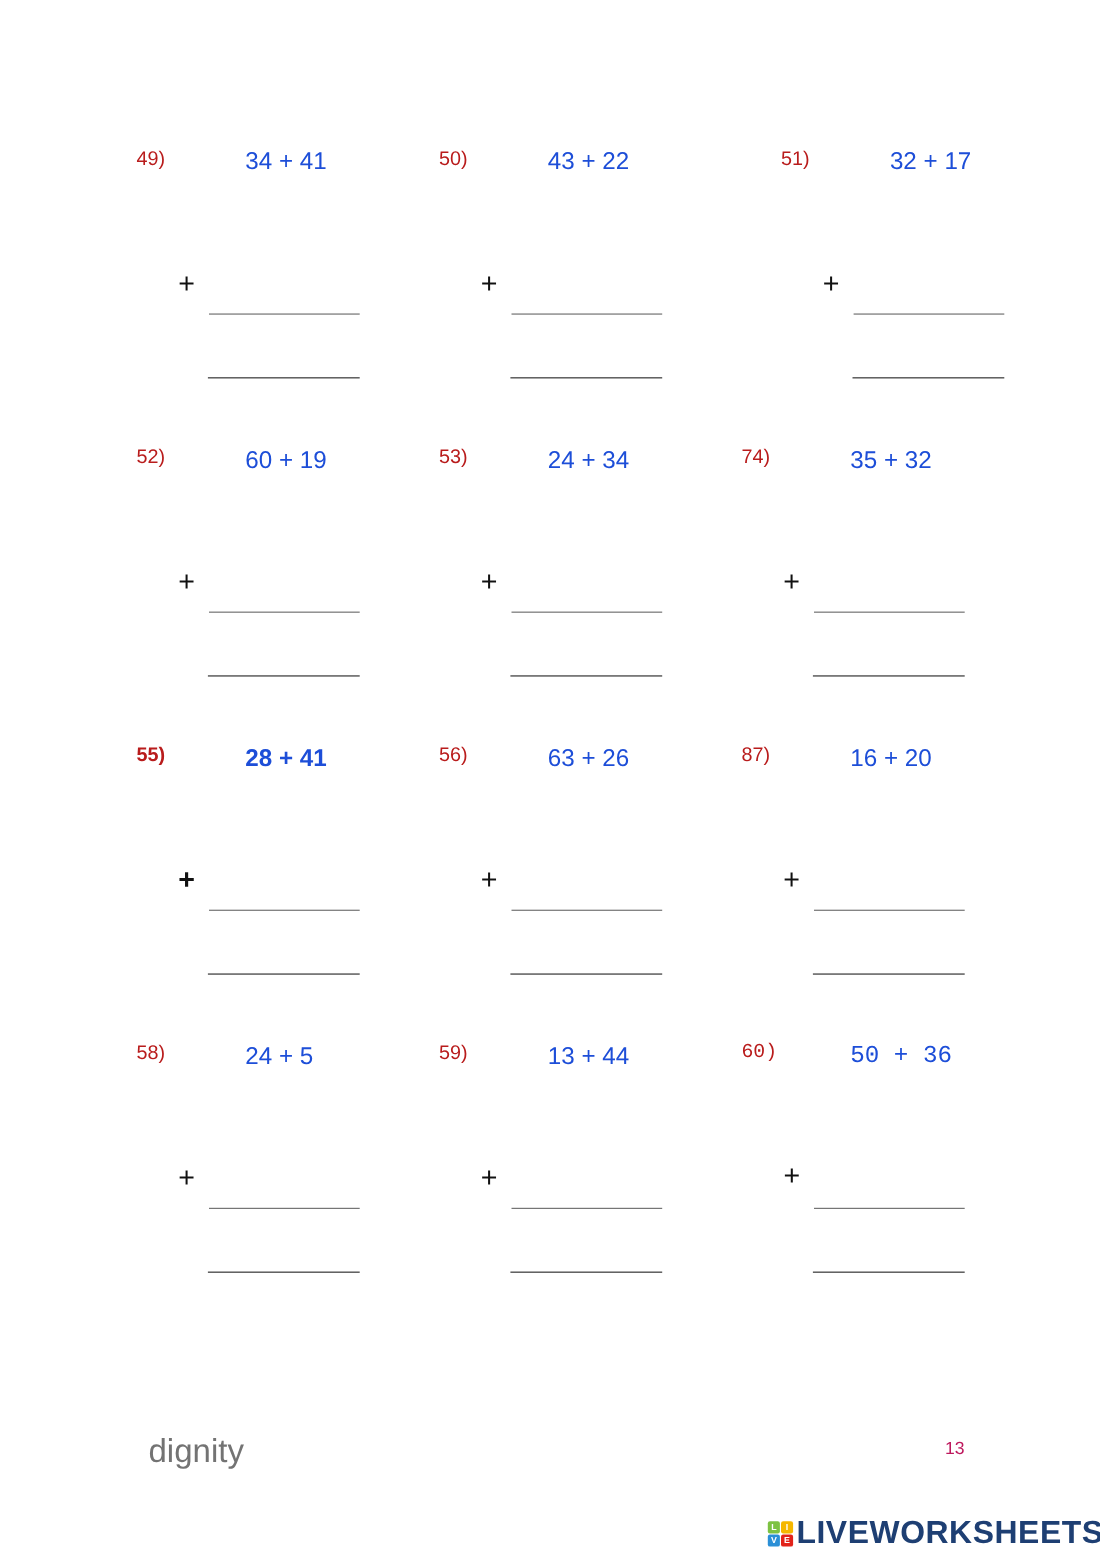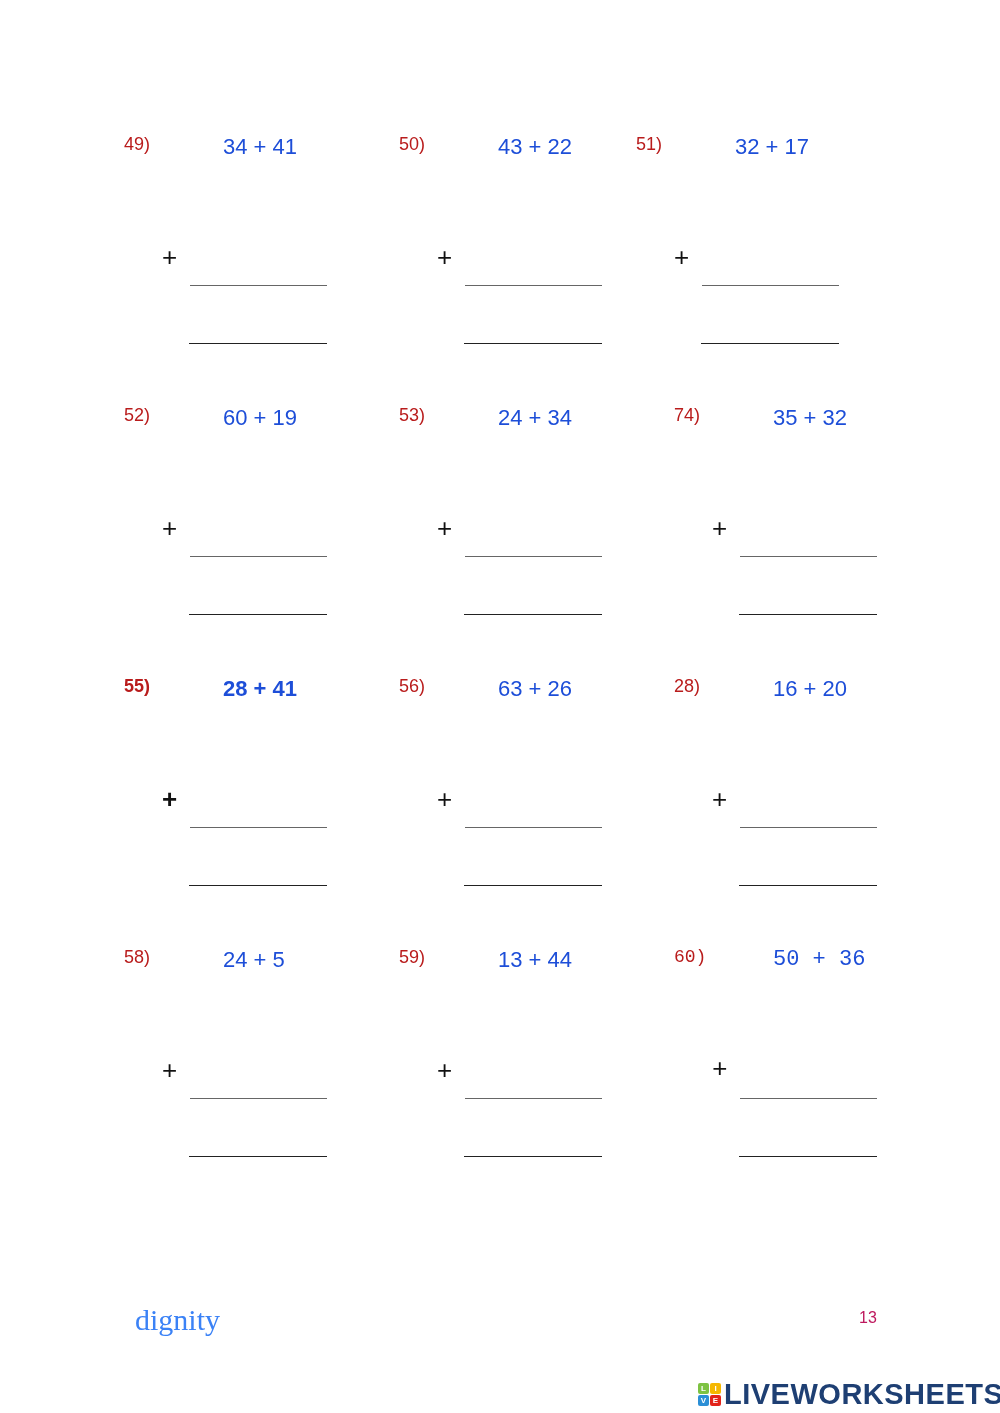--- a/index.html
+++ b/index.html
@@ -4,21 +4,21 @@
 <style>
   html, body { margin: 0; padding: 0; }
   body { width: 1000px; height: 1413px; background: #ffffff; position: relative; overflow: hidden;
          font-family: "Liberation Sans", "DejaVu Sans", sans-serif; color: #222; }
   .problem { position: absolute; width: 260px; height: 240px; }
   .num { position: absolute; left: 24px; top: 12px; font-size: 18px; color: #b91c1c; }
   .expr { position: absolute; left: 123px; top: 12px; font-size: 22px; color: #1d4ed8; white-space: nowrap; }
   .plus { position: absolute; left: 62px; top: 120px; font-size: 26px; color: #111; }
   .line1 { position: absolute; left: 90px; top: 163px; width: 137px; height: 0; border-top: 1.5px solid #666; }
   .line2 { position: absolute; left: 89px; top: 221px; width: 138px; height: 0; border-top: 1.5px solid #222; }
-  .brand { position: absolute; left: 135px; top: 1303px; font-family: Liberation Serif, serif; font-size: 30px; color: #3b82f6; }
+  .brand { position: absolute; left: 135px; top: 1303px; font-family: Liberation Sans, sans-serif; font-size: 30px; color: #737373; }
   .page-num { position: absolute; left: 859px; top: 1309px; font-size: 16px; color: #be185d; }
   .lw { position: absolute; left: 698px; top: 1380px; display: flex; align-items: center; }
   .lw-logo { display: grid; grid-template-columns: 11px 11px; grid-template-rows: 11px 11px; gap: 1px; margin-right: 3px; }
   .lw-logo span { display: flex; align-items: center; justify-content: center; font-size: 8px; font-weight: bold; color: #fff; border-radius: 2px; }
   .lw-text { font-family: "Liberation Sans", sans-serif; font-weight: bold; font-size: 29px; color: #1e3f73; letter-spacing: 0.5px; line-height: 1; }
 </style>
 </head>
 <body>
 
 <div>
@@ -30,21 +30,21 @@
     <div class="line1"></div>
     <div class="line2"></div>
   </div>
   <div class="problem" style="left:375px; top:122px;">
     <span class="num">50)</span>
     <span class="expr">43 + 22</span>
     <span class="plus">+</span>
     <div class="line1"></div>
     <div class="line2"></div>
   </div>
-  <div class="problem" style="left:612px; top:122px;text-align:center;">
+  <div class="problem" style="left:686px; top:122px;text-align:center;">
     <span class="num">51)</span>
     <span class="expr">32 + 17</span>
     <span class="plus">+</span>
     <div class="line1"></div>
     <div class="line2"></div>
   </div>
 
   <div class="problem" style="left:100px; top:393px;">
     <span class="num">52)</span>
     <span class="expr">60 + 19</span>
@@ -75,21 +75,21 @@
     <div class="line2"></div>
   </div>
   <div class="problem" style="left:375px; top:664px;">
     <span class="num">56)</span>
     <span class="expr">63 + 26</span>
     <span class="plus">+</span>
     <div class="line1"></div>
     <div class="line2"></div>
   </div>
   <div class="problem" style="left:650px; top:664px;">
-    <span class="num">28)</span>
+    <span class="num">87)</span>
     <span class="expr">16 + 20</span>
     <span class="plus">+</span>
     <div class="line1"></div>
     <div class="line2"></div>
   </div>
 
   <div class="problem" style="left:100px; top:935px;">
     <span class="num">58)</span>
     <span class="expr">24 + 5</span>
     <span class="plus">+</span>

